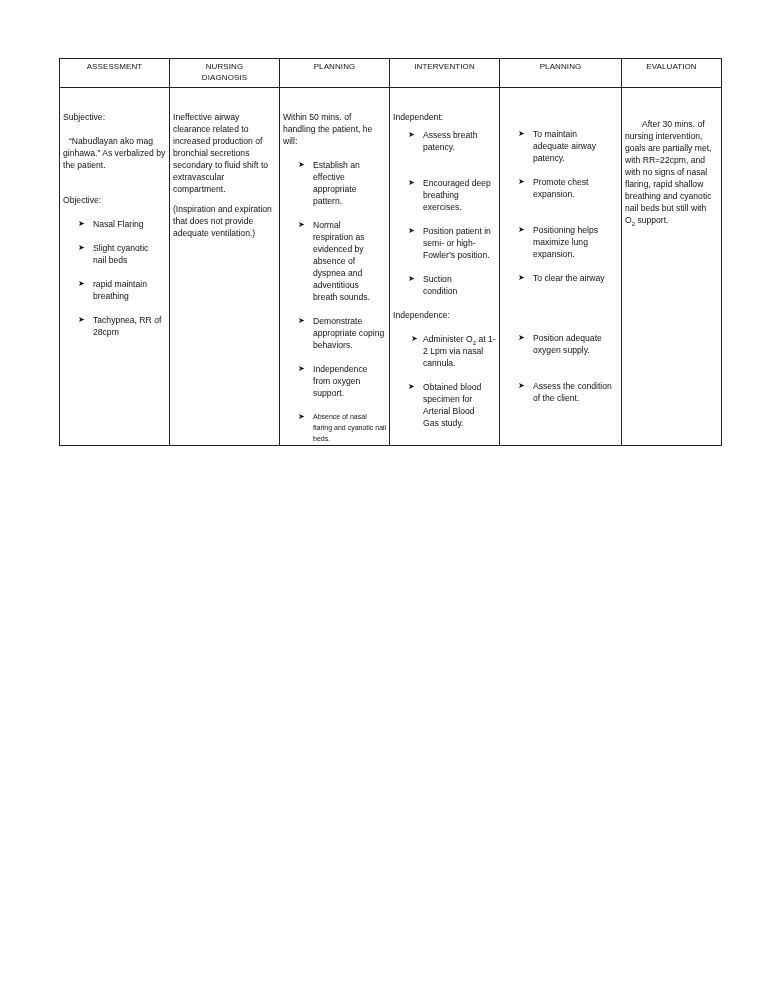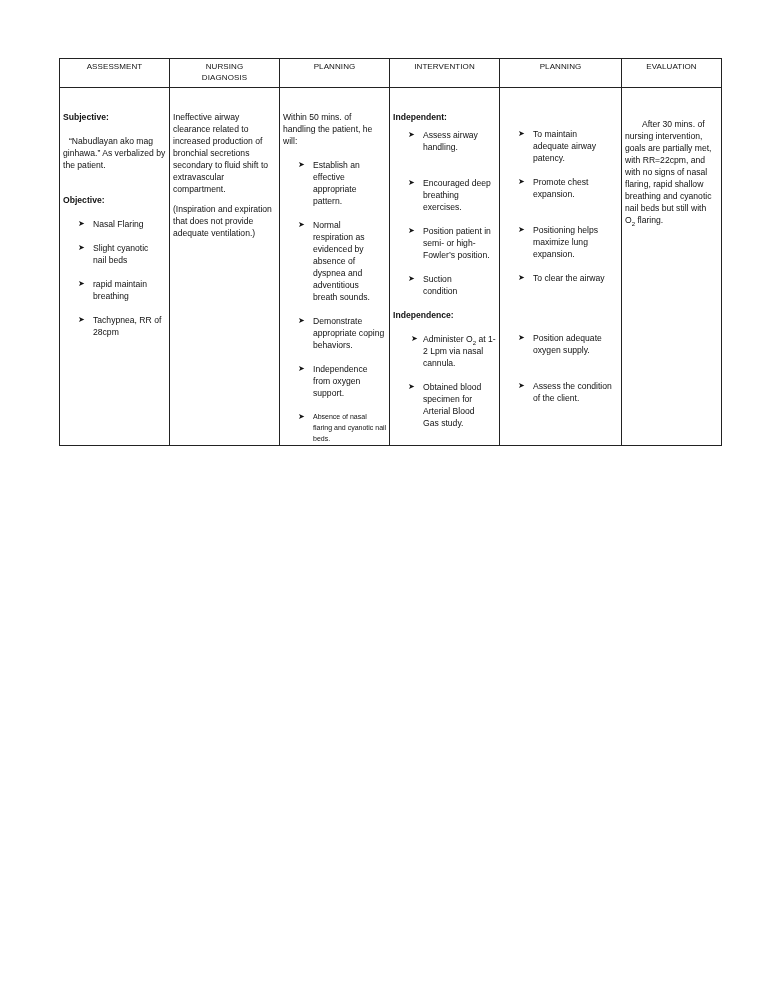--- a/index.html
+++ b/index.html
@@ -39,21 +39,21 @@
       font-size: 8px;
       line-height: 11px;
       padding: 2px 3px 0 3px;
       letter-spacing: 0.1px;
     }
     table.ncp td {
       height: 357px;
       padding: 0 3px;
     }
     .p { margin: 0; }
-    .section-label { margin: 0; font-weight: bold; }
+    .section-label { margin: 0; }
     .bullets {
       list-style: none;
       margin: 0;
       padding: 0;
     }
     .bullets li {
       position: relative;
       padding-left: 30px;
     }
     .bullets li .arrow {
@@ -157,21 +157,21 @@
           </ul>
         </td>
 
         <td>
           <div style="height:23px"></div>
           <p class="section-label">Independent:</p>
           <div style="height:6px"></div>
           <ul class="bullets">
             <li style="margin-bottom:24px">
                 <span class="arrow">➤</span>
-                <span style="display:block;width:62px">Assess airway handling.</span>
+                <span style="display:block;width:62px">Assess breath patency.</span>
               </li>
             <li style="margin-bottom:12px">
                 <span class="arrow">➤</span>
                 <span style="display:block;width:74px">Encouraged deep breathing exercises.</span>
               </li>
             <li style="margin-bottom:12px">
                 <span class="arrow">➤</span>
                 <span style="display:block;width:74px">Position patient in semi- or high-Fowler’s position.</span>
               </li>
             <li style="margin-bottom:12px">
@@ -218,18 +218,18 @@
               </li>
             <li>
                 <span class="arrow">➤</span>
                 <span style="display:block;width:88px">Assess the condition of the client.</span>
               </li>
           </ul>
         </td>
 
         <td>
           <div style="height:30px"></div>
-          <p class="p" style="text-indent:17px"><span>After 30 mins. of nursing intervention, goals are partially met, with RR=22cpm, and with no signs of nasal flaring,  rapid shallow breathing and cyanotic nail beds but still with O</span><sub>2</sub><span> flaring.</span></p>
+          <p class="p" style="text-indent:17px"><span>After 30 mins. of nursing intervention, goals are partially met, with RR=22cpm, and with no signs of nasal flaring,  rapid shallow breathing and cyanotic nail beds but still with O</span><sub>2</sub><span> support.</span></p>
         </td>
       </tr>
     </tbody>
   </table>
 </div>
 
 </body></html>

